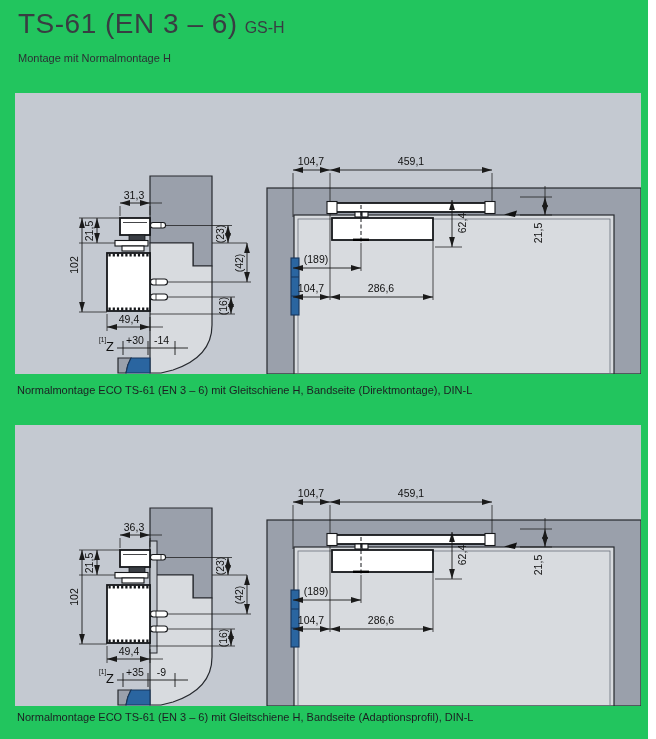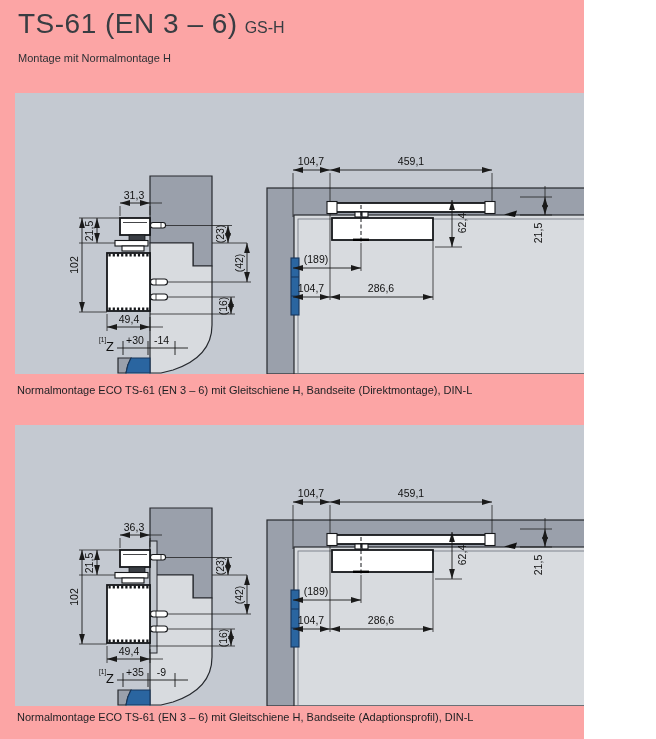--- a/index.html
+++ b/index.html
@@ -1,16 +1,16 @@
 <!DOCTYPE html>
 <html><head>
 <meta charset="utf-8">
 <style>
   html,body{margin:0;padding:0;background:#fff;}
-  #page{position:relative;width:584px;height:739px;background:#fca5a5;
+  #page{position:relative;width:648px;height:739px;background:#22c55e;
         font-family:"Liberation Sans",sans-serif;color:#33383d;overflow:hidden;}
   .title-row{position:absolute;left:18px;top:8px;white-space:nowrap;}
   .title{font-size:28px;color:#383d42;letter-spacing:0.5px;}
   .title-suffix{font-size:16px;color:#383d42;margin-left:7px;}
   .subtitle{position:absolute;left:18px;top:52px;font-size:11px;color:#2c3034;}
   .panel{position:absolute;left:15px;width:626px;height:281px;background:#c4c9d1;}
   #panel1{top:93px;}
   #panel2{top:425px;}
   .caption{position:absolute;left:17px;font-size:11px;color:#1c1f22;}
   #caption1{top:384px;}

